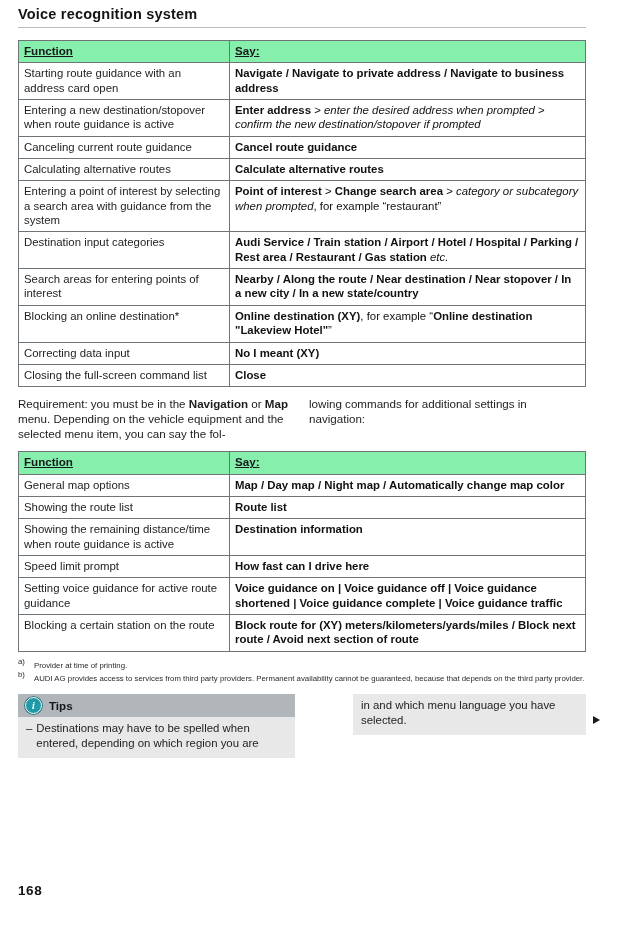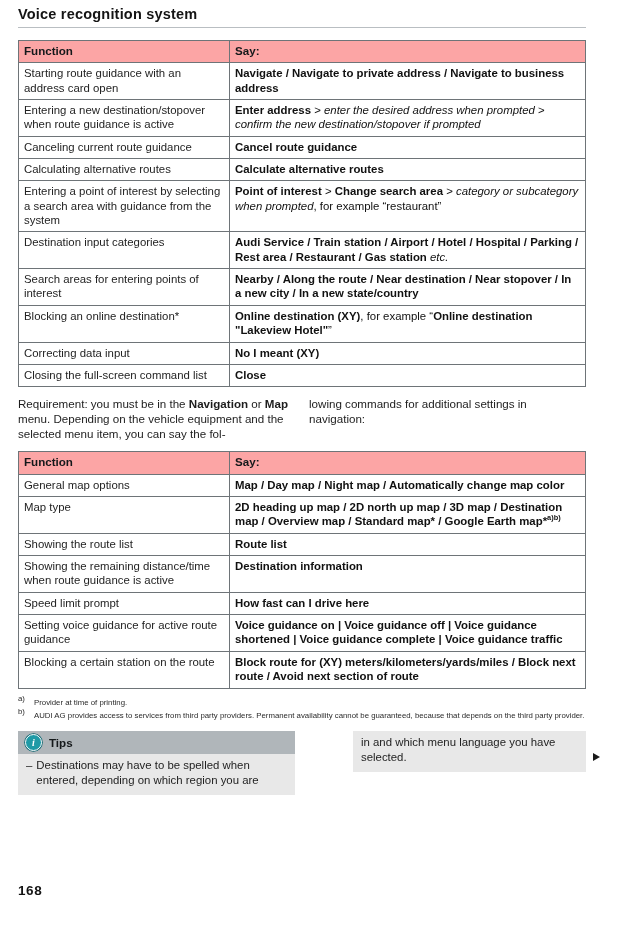--- a/index.html
+++ b/index.html
@@ -48,28 +48,29 @@
     width: 100%;
     border-collapse: collapse;
     table-layout: fixed;
     margin-bottom: 0;
     border: 1px solid #6e7478;
   }
   table.cmd-table col.c-func { width: 211px; }
   table.cmd-table col.c-say  { width: auto; }
 
   table.cmd-table thead th {
-    background: #fca5a5;
+    background: #86efac;
     border: 1px solid #6e7478;
     font-size: 11.6px;
     font-weight: bold;
     text-align: left;
     padding: 3px 5px 4px 5px;
     color: #14181a;
     line-height: 1.22;
+    text-decoration: underline;
   }
   table.cmd-table tbody td {
     border: 1px solid #6e7478;
     vertical-align: top;
     padding: 3px 5px 4px 5px;
     font-size: 11.4px;
     line-height: 1.26;
   }
   td.func-cell {
     font-weight: normal;
@@ -293,24 +294,20 @@
     <thead>
       <tr>
         <th>Function</th>
         <th>Say:</th>
       </tr>
     </thead>
     <tbody>
       <tr>
         <td class="func-cell">General map options</td>
         <td class="say-cell">Map / Day map / Night map / Automatically change map color</td>
-      </tr>
-      <tr>
-        <td class="func-cell">Map type</td>
-        <td class="say-cell">2D heading up map / 2D north up map / 3D map / Destination map / Overview map / Standard map* / Google Earth map*<sup class="fn">a)</sup><sup class="fn">b)</sup></td>
       </tr>
       <tr>
         <td class="func-cell">Showing the route list</td>
         <td class="say-cell">Route list</td>
       </tr>
       <tr>
         <td class="func-cell">Showing the remaining distance/time when route guidance is active</td>
         <td class="say-cell">Destination information</td>
       </tr>
       <tr>

